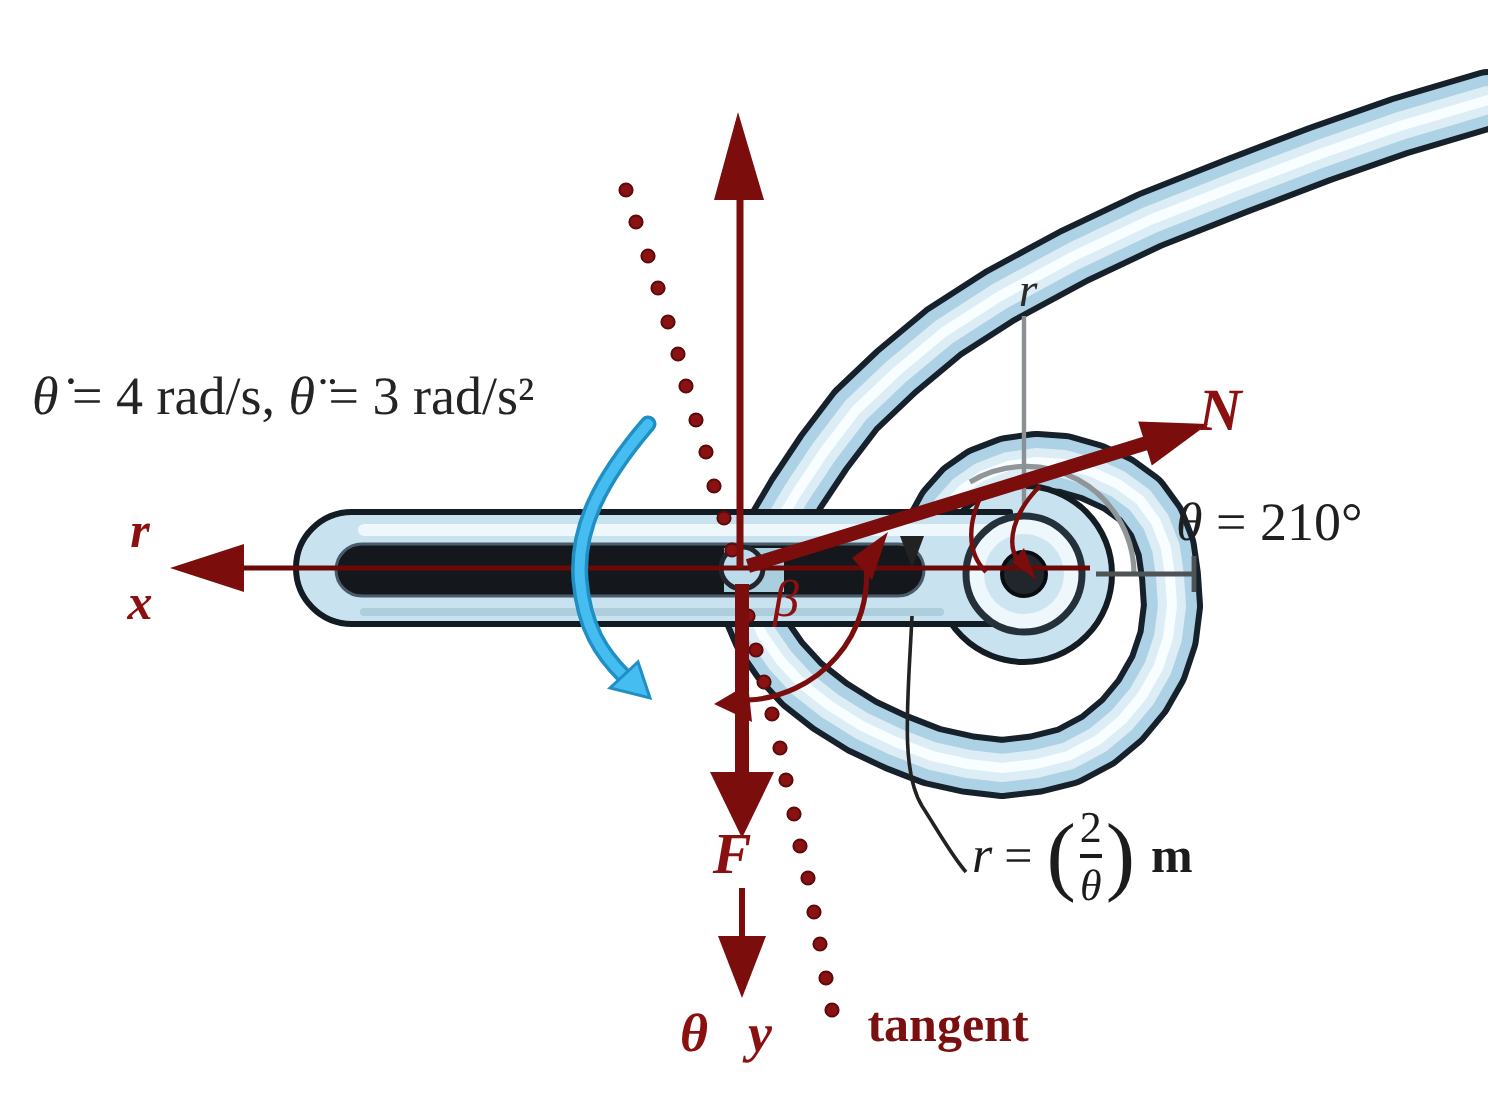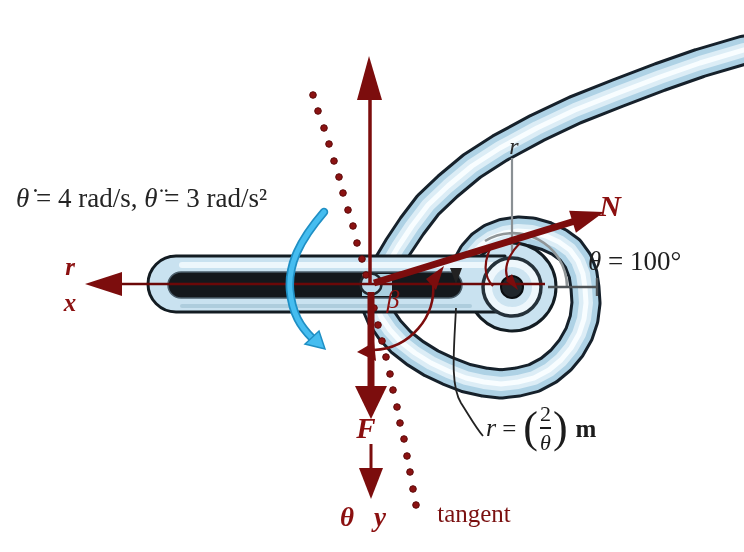--- a/index.html
+++ b/index.html
@@ -11,21 +11,21 @@
   .it{font-style:italic;}
   .eq-rates{left:16px;top:185px;transform:none;font-size:27px;color:#242424;}
   .eq-theta{left:588px;top:248px;transform:none;font-size:27px;color:#1f1f1f;}
   .lbl-n{left:610px;top:206px;font-size:30px;font-weight:bold;font-style:italic;}
   .lbl-f{left:366px;top:428px;font-size:29px;font-weight:bold;font-style:italic;}
   .lbl-beta{left:393px;top:300px;font-size:26px;font-style:italic;}
   .lbl-r-left{left:70px;top:266px;font-size:25px;font-weight:600;font-style:italic;}
   .lbl-x-left{left:70px;top:302px;font-size:25px;font-weight:600;font-style:italic;}
   .lbl-theta-b{left:347px;top:517px;font-size:27px;font-weight:600;font-style:italic;}
   .lbl-y-b{left:380px;top:517px;font-size:27px;font-weight:600;font-style:italic;}
-  .lbl-tangent{left:474px;top:513px;font-size:25px;font-weight:normal;color:#7a1010;}
+  .lbl-tangent{left:474px;top:513px;font-size:25px;font-weight:bold;color:#7a1010;}
   .lbl-r-top{left:514px;top:146px;font-size:24px;font-style:italic;color:#2c2c2c;}
   .eq-spiral{left:486px;top:432px;transform:translate(0,-50%);display:flex;align-items:center;
              color:#1c1c1c;font-size:25px;}
   .eq-spiral .sp-lhs{font-style:italic;font-size:26px;}
   .eq-spiral .sp-eq{margin:0 7px 0 6px;}
   .eq-spiral .paren{font-size:44px;font-weight:300;line-height:0.9;}
   .frac{display:inline-flex;flex-direction:column;align-items:center;line-height:1.05;
         font-size:22px;margin:0 2px;}
   .frac .bar{width:100%;border-top:2px solid #1c1c1c;margin:2px 0;}
   .frac .den{font-style:italic;}
@@ -144,21 +144,21 @@
         <polygon points="325,349 319,331 305,344" fill="#45bdf0" stroke="#1f8fc4" stroke-width="1.5"></polygon>
       </g>
     </g>
   </svg>
 
   <div class="lbl eq-rates">
     <span class="it">θ̇</span><span> = 4 rad/s, </span><span class="it">θ̈</span><span> = 3 rad/s²</span>
   </div>
 
   <div class="lbl eq-theta">
-    <span class="it">θ</span><span> = 100°</span>
+    <span class="it">θ</span><span> = 210°</span>
   </div>
 
   <div class="eq-spiral lbl" style="transform:none;top:402px;">
     <span class="sp-lhs">r</span>
     <span class="sp-eq">=</span>
     <span class="paren">(</span>
     <span class="frac">
       <span class="num">2</span>
       <span class="bar"></span>
       <span class="den">θ</span>

